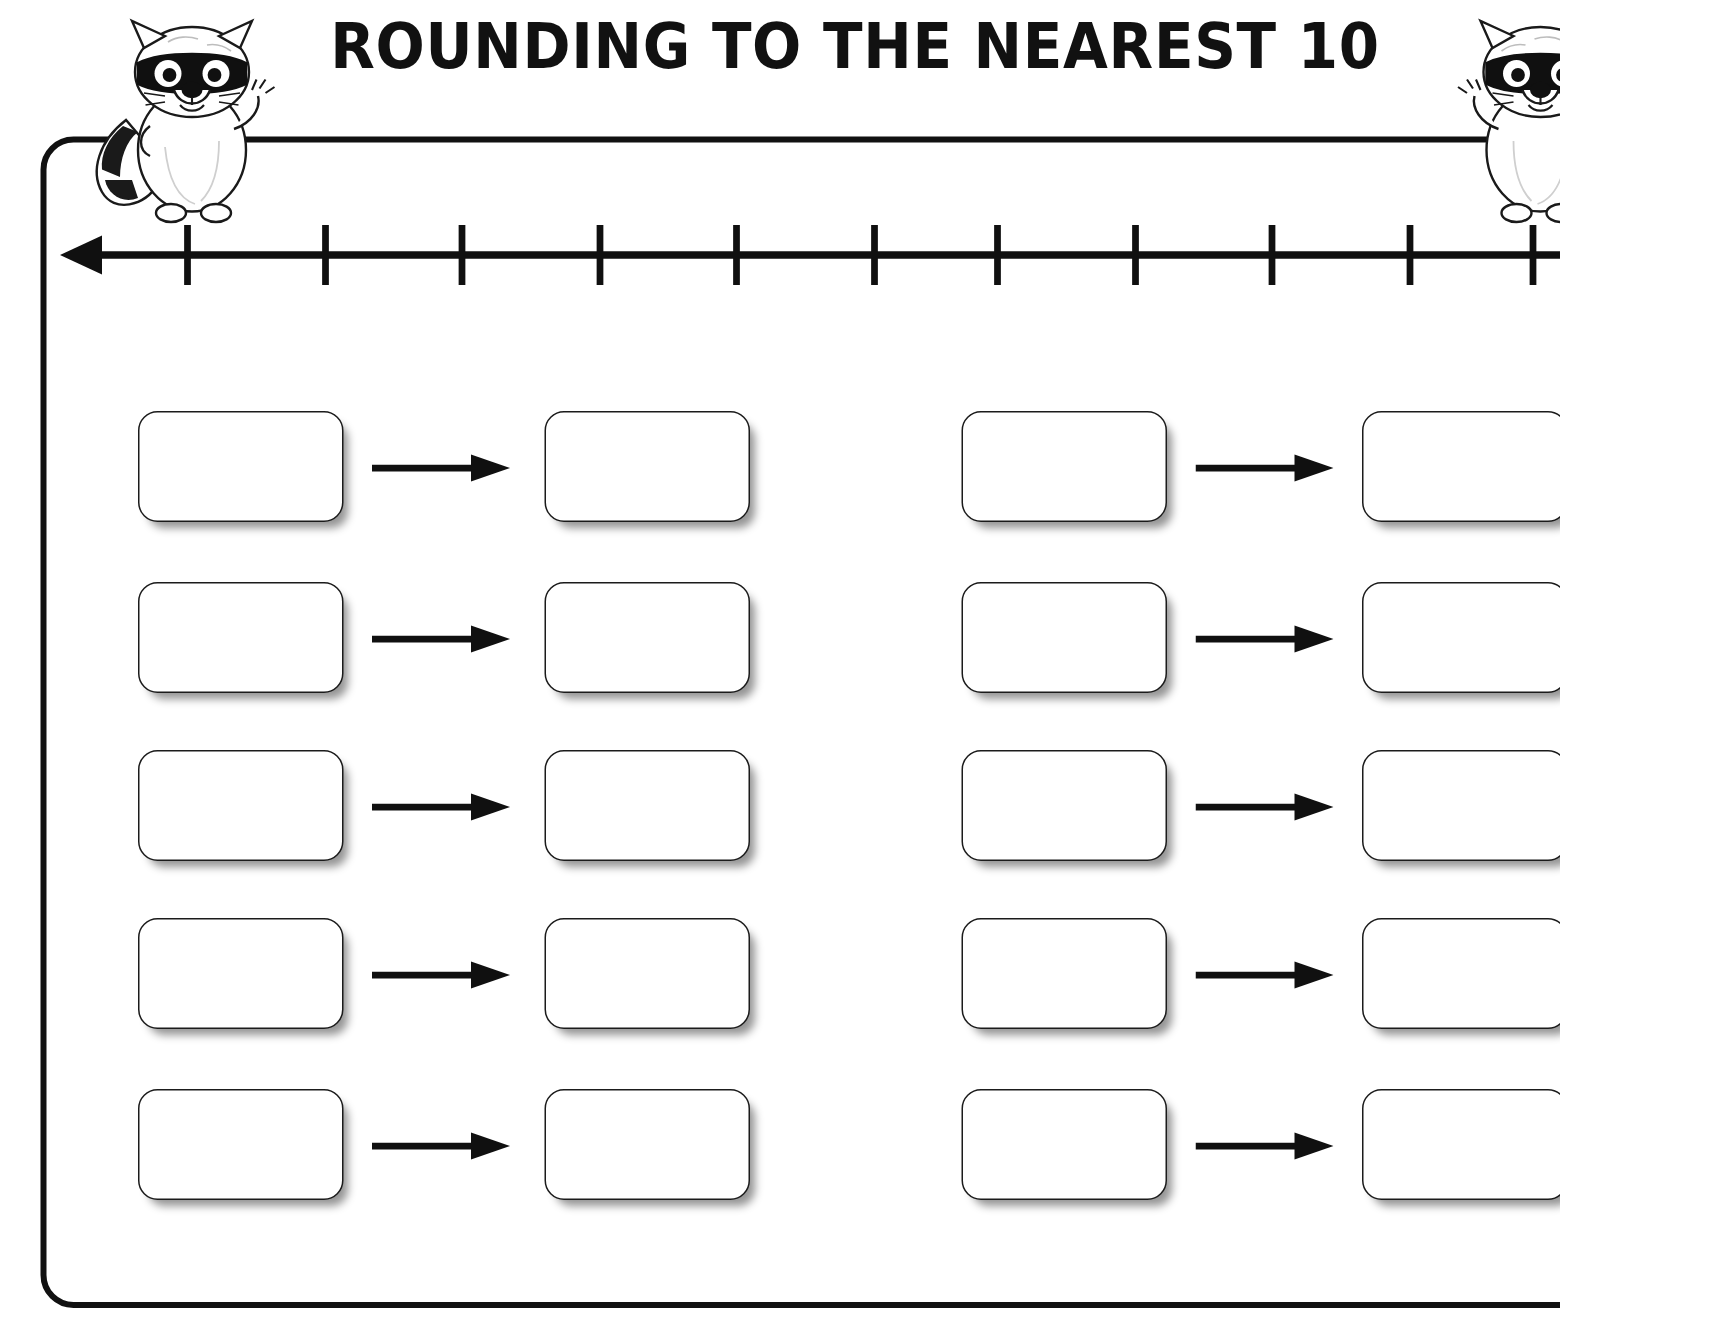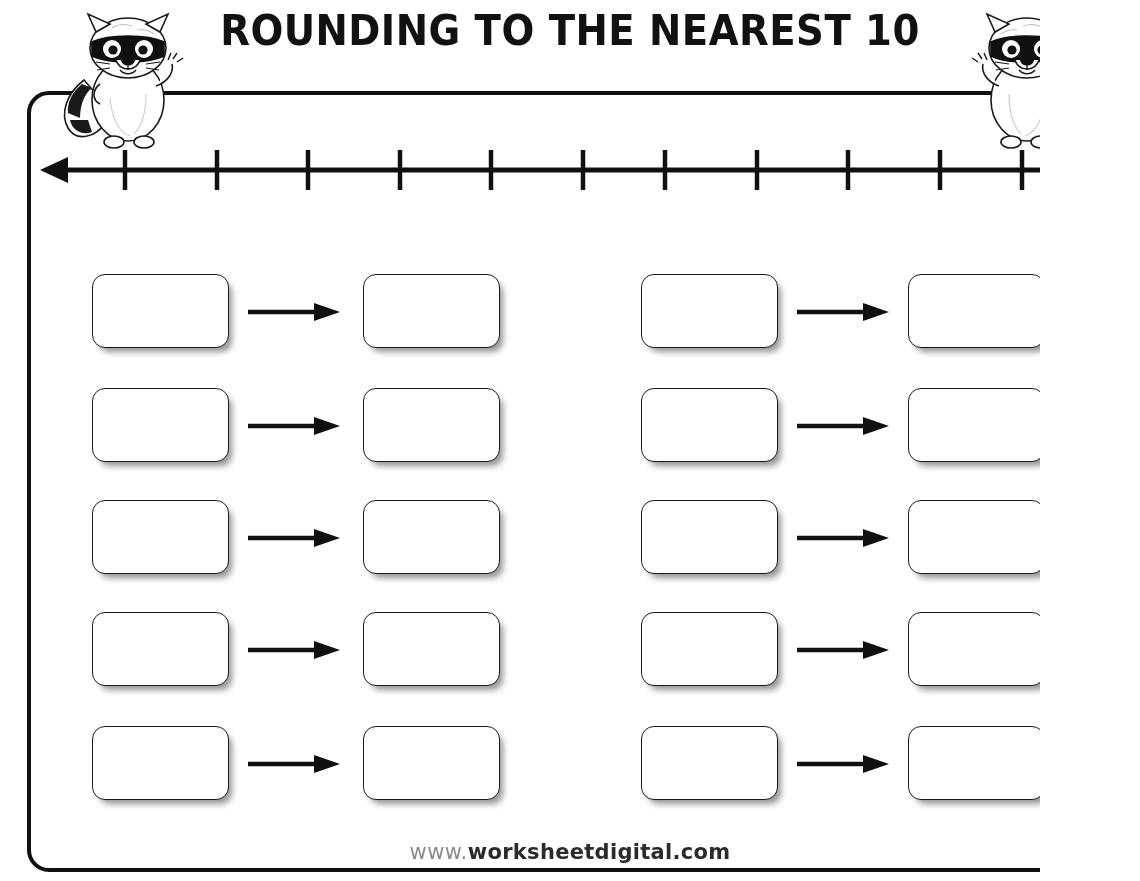--- a/index.html
+++ b/index.html
@@ -321,17 +321,14 @@
         <svg viewBox="0 0 92 20" width="92" height="20">
           <line x1="0" y1="10" x2="70" y2="10" stroke="#101010" stroke-width="4.5"></line>
           <polygon points="92,10 66,1 66,19" fill="#101010"></polygon>
         </svg>
       </div>
       <div class="abox" style="left:908px;"></div>
     </div>
 
   </div>
 
-  <div class="footer">
-    <span class="w">www.</span><span class="d">worksheetdigital.com</span>
-  </div>
 
 </div>
 
 </body></html>

